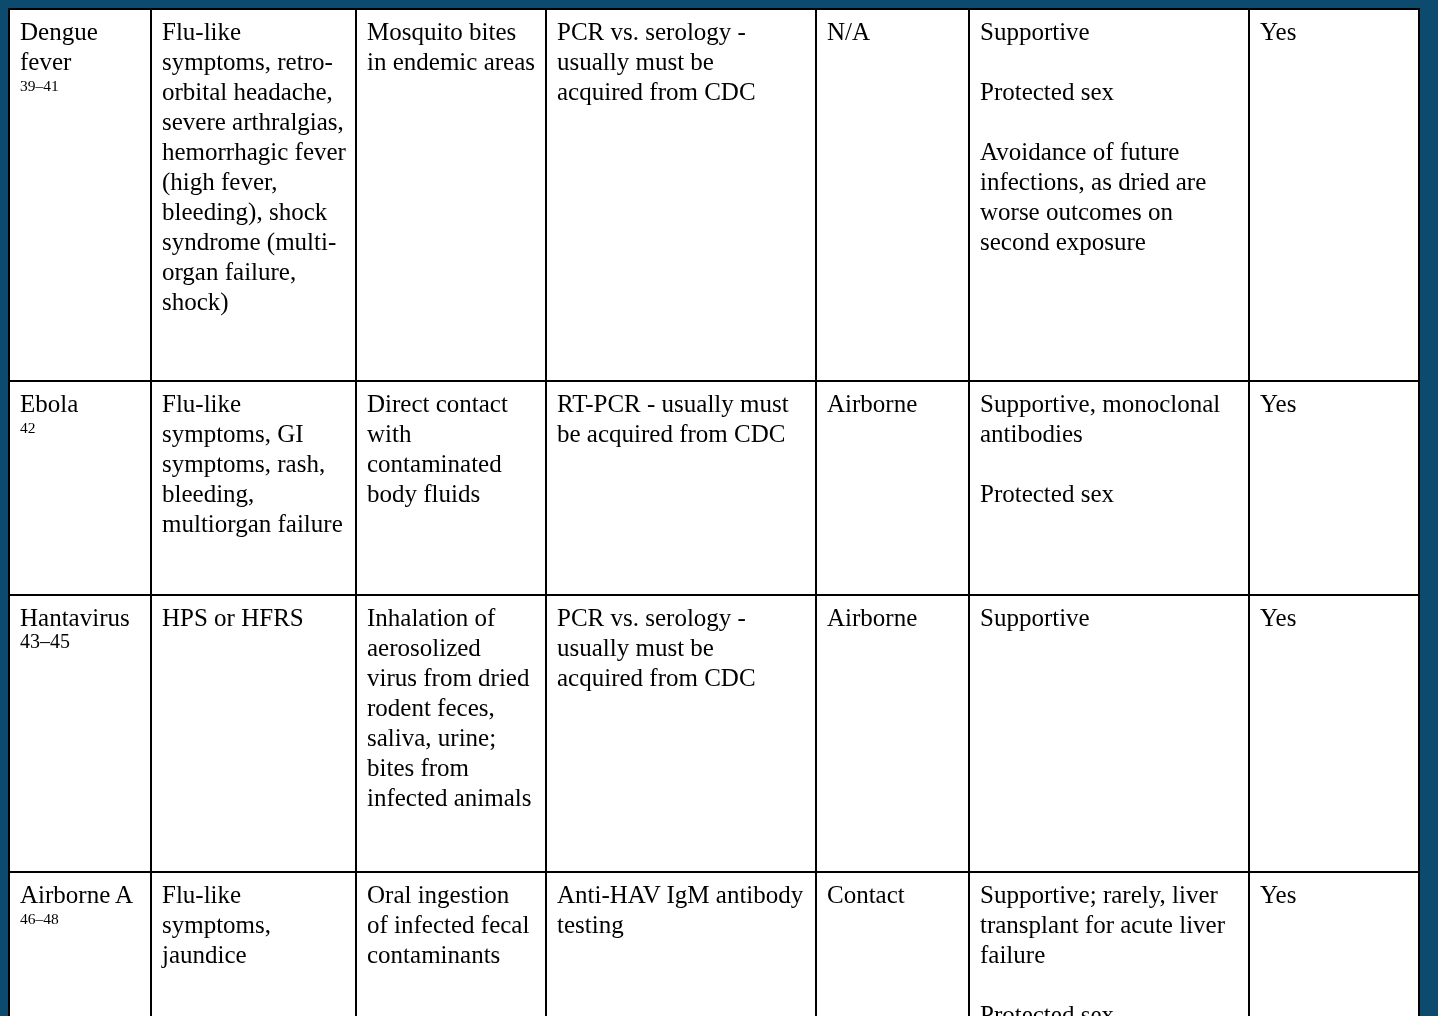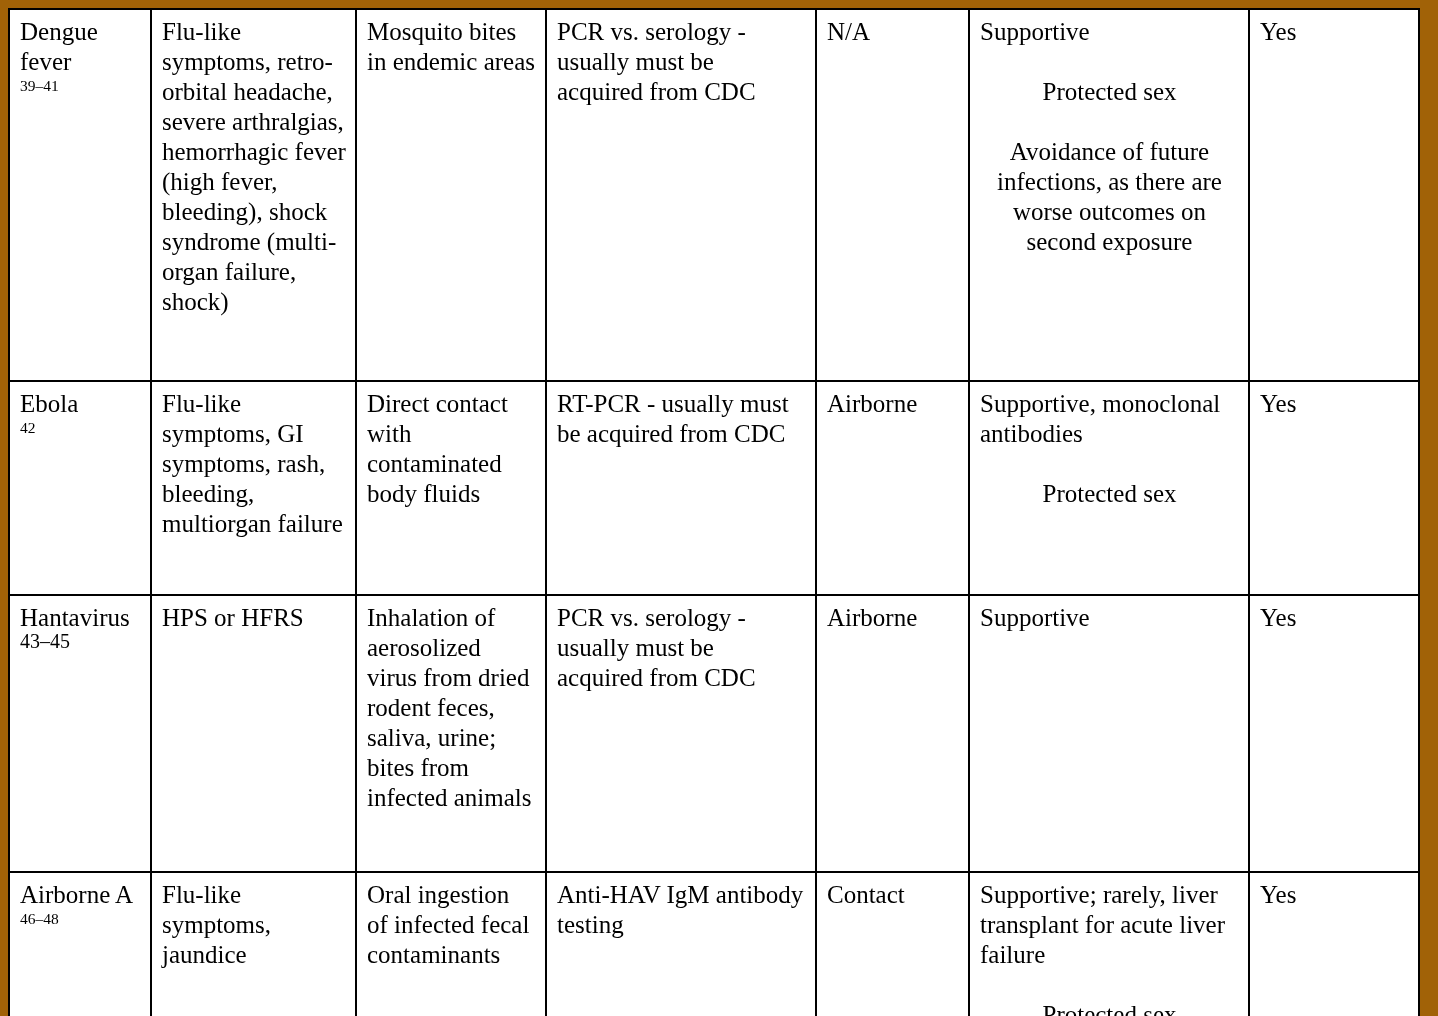--- a/index.html
+++ b/index.html
@@ -11,21 +11,21 @@
     width: 1438px;
     height: 1016px;
     font-family: "Liberation Serif", "DejaVu Serif", serif;
     color: #000000;
     overflow: hidden;
   }
   #page {
     position: relative;
     width: 1438px;
     height: 1016px;
-    background: #a16207;
+    background: #0c4a6e;
   }
   table.disease-table {
     position: absolute;
     left: 8px;
     top: 8px;
     width: 1410px;
     border-collapse: collapse;
     table-layout: fixed;
     background: #ffffff;
   }
@@ -44,21 +44,21 @@
   col.c0 { width: 142px; }
   col.c1 { width: 205px; }
   col.c2 { width: 190px; }
   col.c3 { width: 270px; }
   col.c4 { width: 153px; }
   col.c5 { width: 280px; }
   col.c6 { width: 170px; }
 
   .cell-text { display: block; white-space: pre-wrap; }
   .para { display: block; font-family: Liberation Serif, serif; }
-  .para + .para { margin-top: 30px; text-align: center; }
+  .para + .para { margin-top: 30px; }
   sup.ref {
     font-size: 0.62em;
     vertical-align: super;
     line-height: 0;
   }
   .ref-line {
     display: block;
     font-size: 20px;
     line-height: 20px;
     margin-top: -2px;
@@ -97,21 +97,21 @@
         </td>
         <td>
           <span class="cell-text">PCR vs. serology - usually must be acquired from CDC</span>
         </td>
         <td>
           <span class="cell-text">N/A</span>
         </td>
         <td>
           <span class="para">Supportive</span>
           <span class="para">Protected sex</span>
-          <span class="para">Avoidance of future infections, as there are worse outcomes on second exposure</span>
+          <span class="para">Avoidance of future infections, as dried are worse outcomes on second exposure</span>
         </td>
         <td>
           <span class="cell-text">Yes</span>
         </td>
       </tr>
 
       <tr class="row-ebola">
         <td>
           <span class="cell-text">Ebola</span><sup class="ref">42</sup>
         </td>

